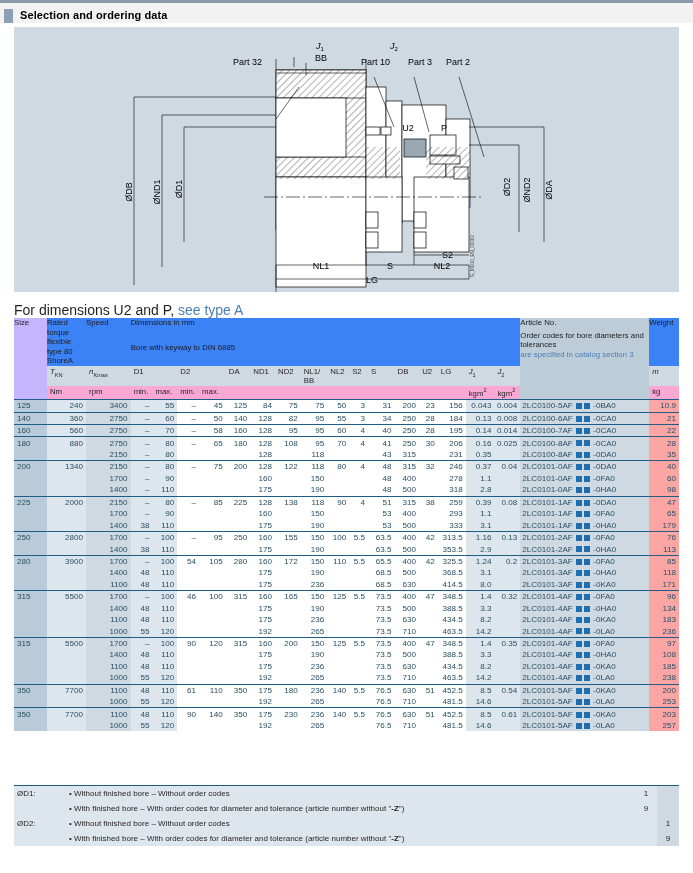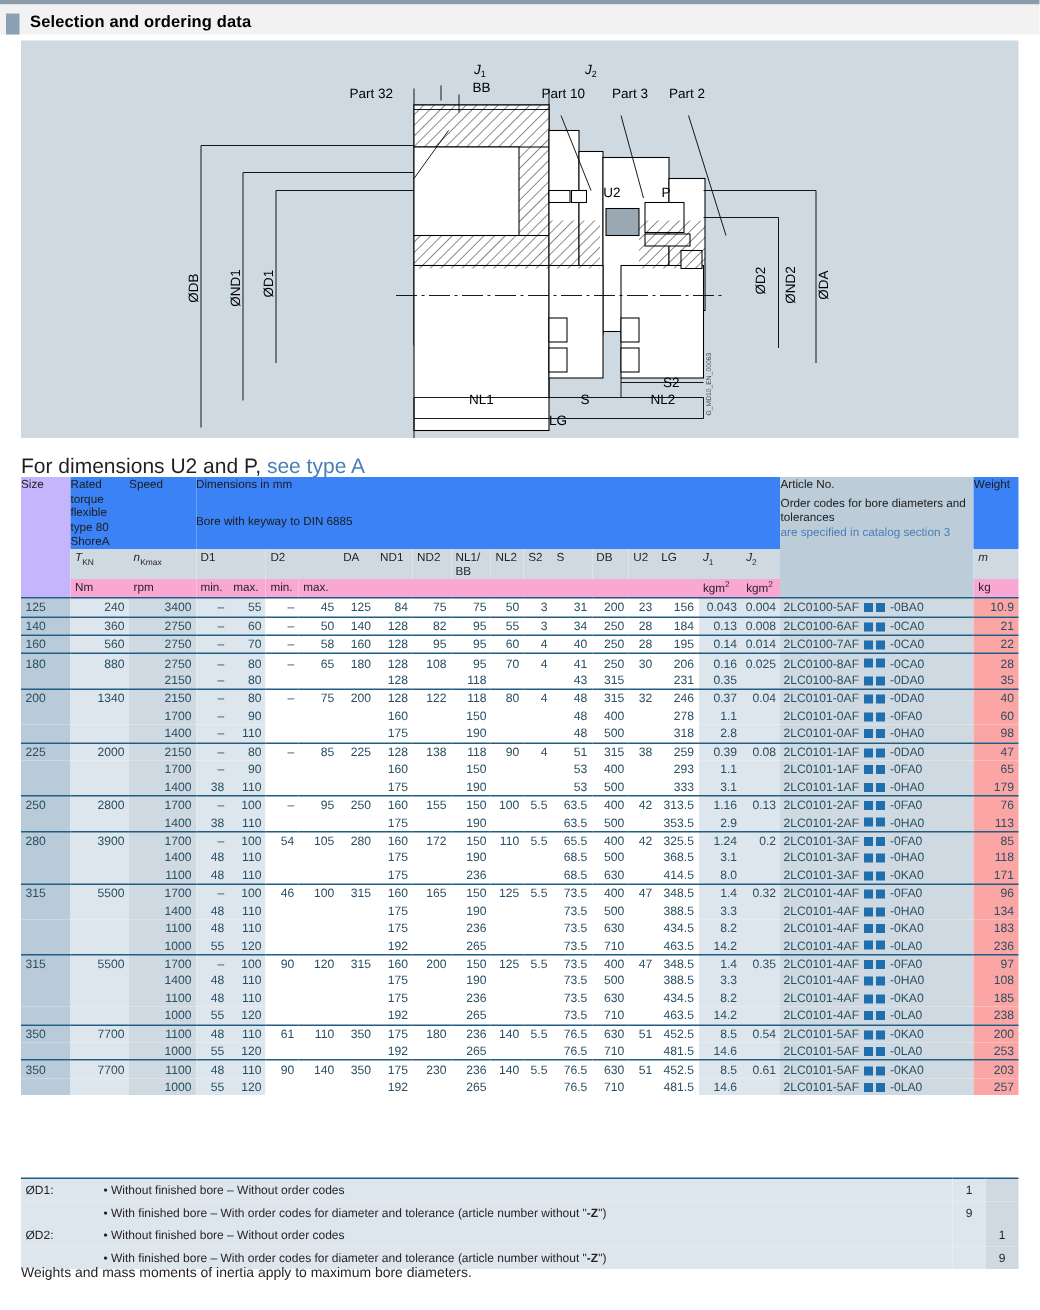--- a/index.html
+++ b/index.html
@@ -936,15 +936,14 @@
         </tr>
         <tr>
           <td class="fn-lbl">&nbsp;</td>
           <td class="fn-txt">• With finished bore – With order codes for diameter and tolerance (article number without "<b>-Z</b>")</td>
           <td class="fn-n1">&nbsp;</td>
           <td class="fn-n2">9</td>
         </tr>
       </tbody>
   </table>
 
-  <div class="closing">Weights and mass moments of inertia apply to maximum bore diameters.</div>
 
 </div>
 
 </body></html>

